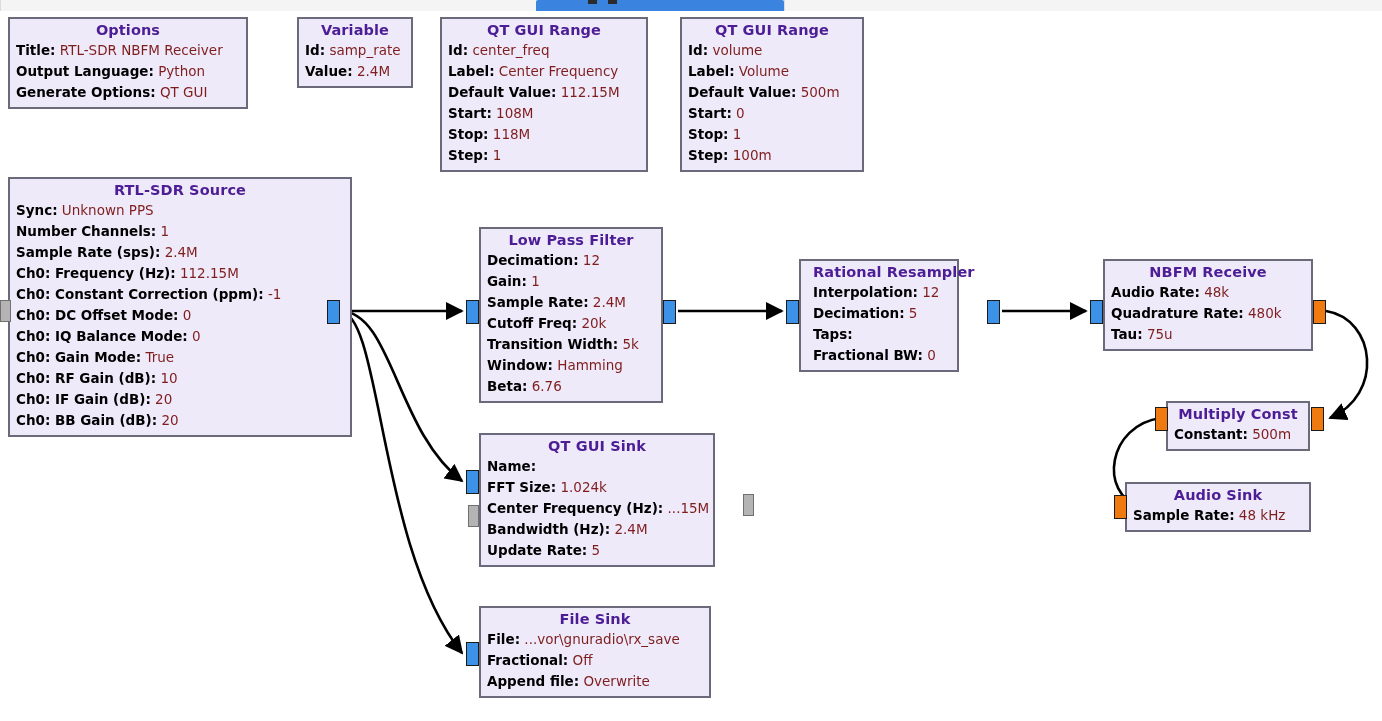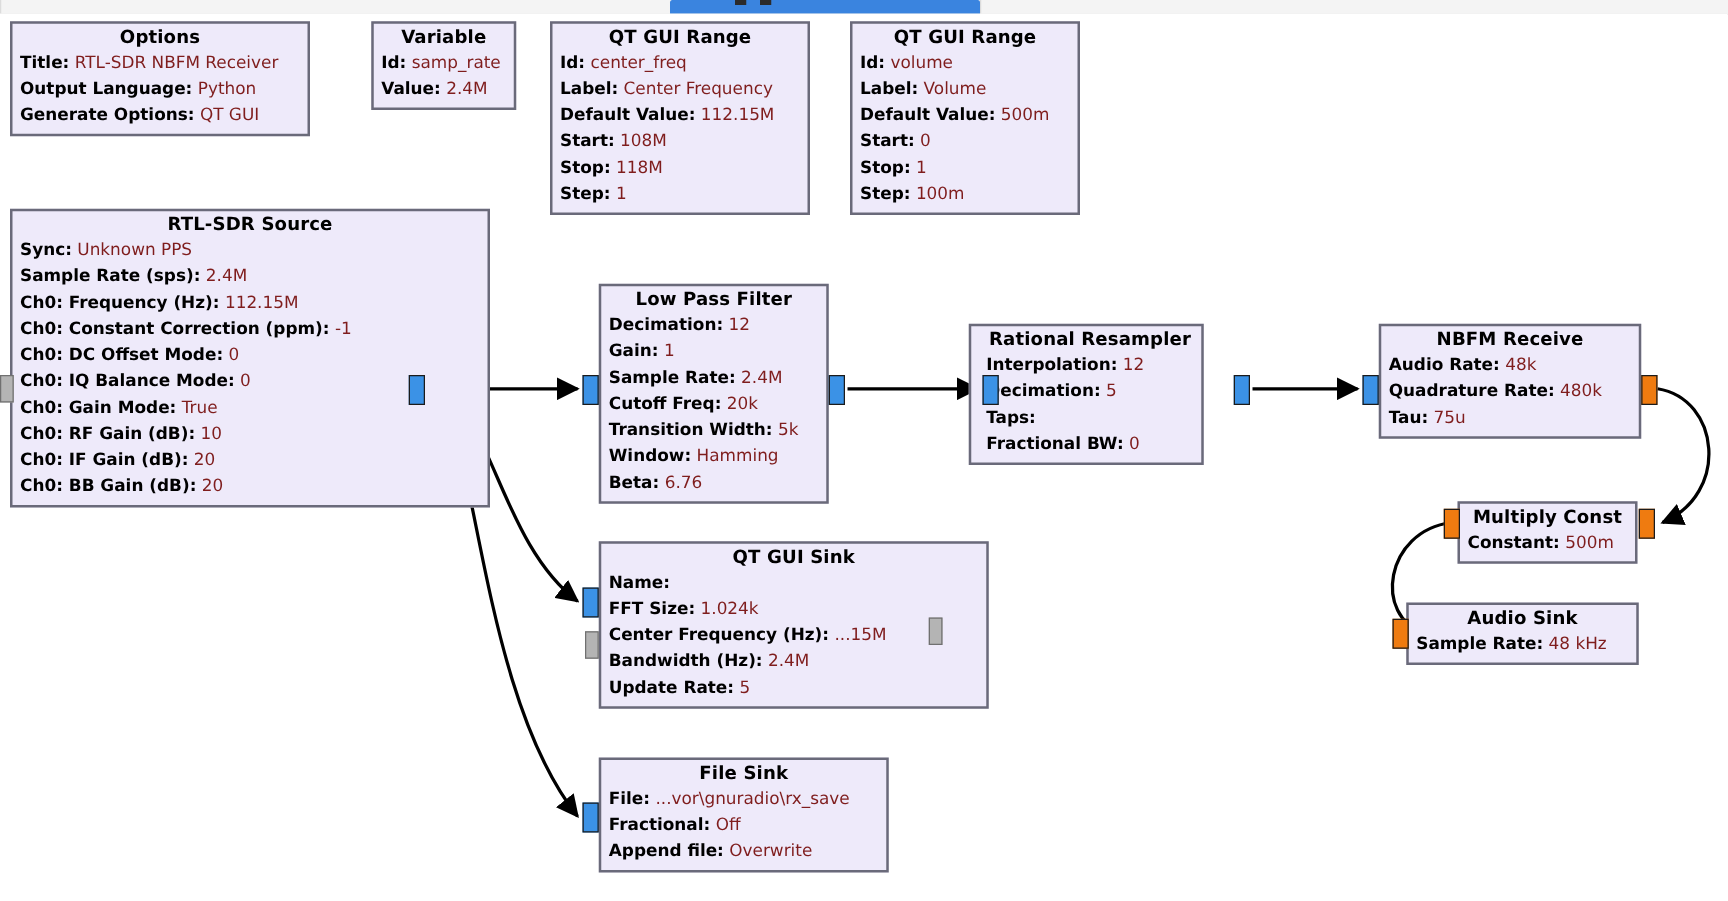--- a/index.html
+++ b/index.html
@@ -60,21 +60,21 @@
     position: absolute;
     box-sizing: border-box;
     background: #eeeafa;
     border: 2px solid #6a6a7a;
     padding: 2px 6px 4px 6px;
     white-space: nowrap;
   }
   .block .btitle {
     font-weight: bold;
     font-size: 14.5px;
-    color: #000000;
+    color: #4c1d95;
     text-align: center;
     line-height: 19px;
     letter-spacing: 0.1px;
   }
   .block .brow {
     font-size: 13.5px;
     line-height: 21px;
     color: #3b3b64;
   }
   .block .bkey {
@@ -224,27 +224,31 @@
     <div class="brow">
       <span class="bkey">Stop:</span>
       <span class="bval">1</span>
     </div>
     <div class="brow">
       <span class="bkey">Step:</span>
       <span class="bval">100m</span>
     </div>
   </div>
 
-  <div class="block" style="left:8px; top:156px; width:384px;">
+  <div class="block" style="left:8px; top:166px; width:344px;">
     <div class="btitle">RTL-SDR Source</div>
     <div class="brow">
       <span class="bkey">Sync:</span>
       <span class="bval">Unknown PPS</span>
     </div>
     <div class="brow">
+      <span class="bkey">Number Channels:</span>
+      <span class="bval">1</span>
+    </div>
+    <div class="brow">
       <span class="bkey">Sample Rate (sps):</span>
       <span class="bval">2.4M</span>
     </div>
     <div class="brow">
       <span class="bkey">Ch0: Frequency (Hz):</span>
       <span class="bval">112.15M</span>
     </div>
     <div class="brow">
       <span class="bkey">Ch0: Constant Correction (ppm):</span>
       <span class="bval">-1</span>
@@ -304,21 +308,21 @@
       <span class="bval">Hamming</span>
     </div>
     <div class="brow">
       <span class="bkey">Beta:</span>
       <span class="bval">6.76</span>
     </div>
   </div>
   <div class="port in stream" style="left:466px; top:289px; width:13px; height:24px;"></div>
   <div class="port out stream" style="left:663px; top:289px; width:13px; height:24px;"></div>
 
-  <div class="block" style="left:775px; top:248px; width:188px;padding-left:12px;">
+  <div class="block" style="left:799px; top:248px; width:160px;padding-left:12px;">
     <div class="btitle">Rational Resampler</div>
     <div class="brow">
       <span class="bkey">Interpolation:</span>
       <span class="bval">12</span>
     </div>
     <div class="brow">
       <span class="bkey">Decimation:</span>
       <span class="bval">5</span>
     </div>
     <div class="brow">
@@ -344,21 +348,21 @@
       <span class="bval">480k</span>
     </div>
     <div class="brow">
       <span class="bkey">Tau:</span>
       <span class="bval">75u</span>
     </div>
   </div>
   <div class="port in stream" style="left:1090px; top:289px; width:13px; height:24px;"></div>
   <div class="port out audio" style="left:1313px; top:289px; width:13px; height:24px;"></div>
 
-  <div class="block" style="left:479px; top:422px; width:312px;">
+  <div class="block" style="left:479px; top:422px; width:236px;">
     <div class="btitle">QT GUI Sink</div>
     <div class="brow">
       <span class="bkey">Name:</span>
       <span class="bval"></span>
     </div>
     <div class="brow">
       <span class="bkey">FFT Size:</span>
       <span class="bval">1.024k</span>
     </div>
     <div class="brow">

